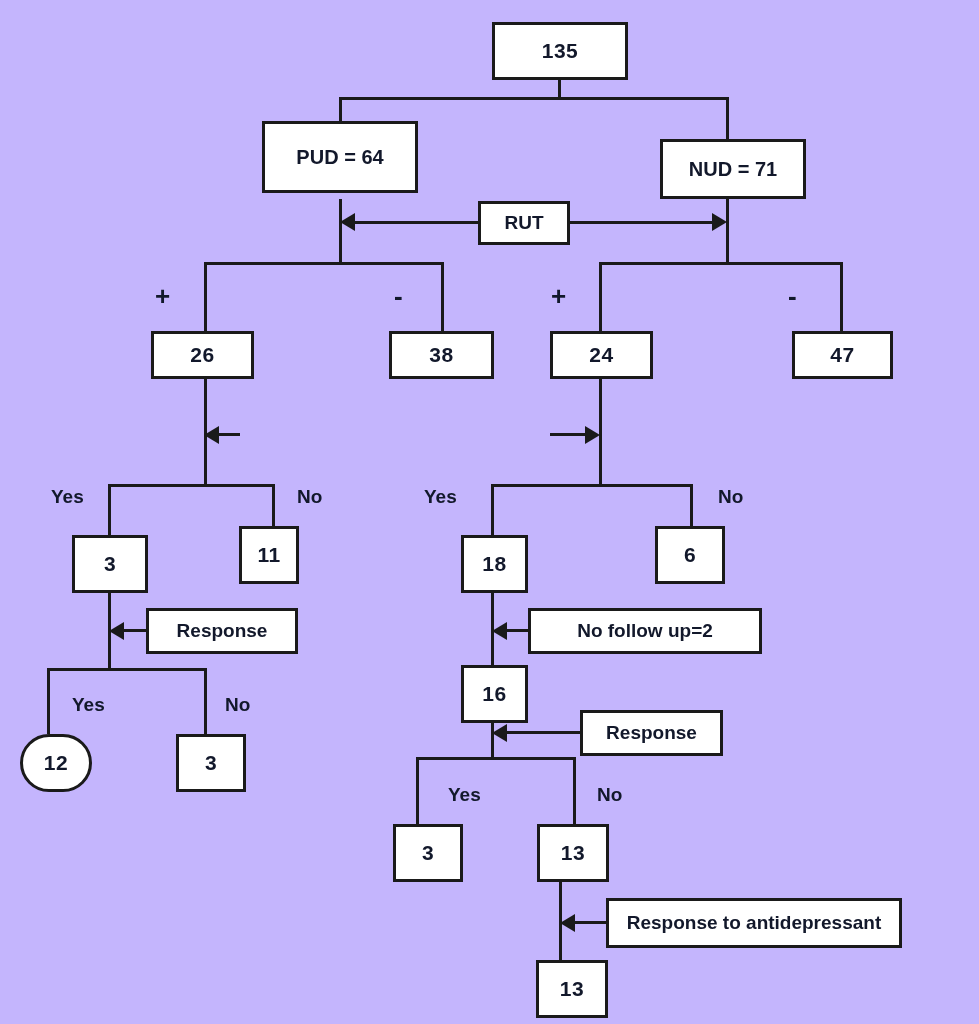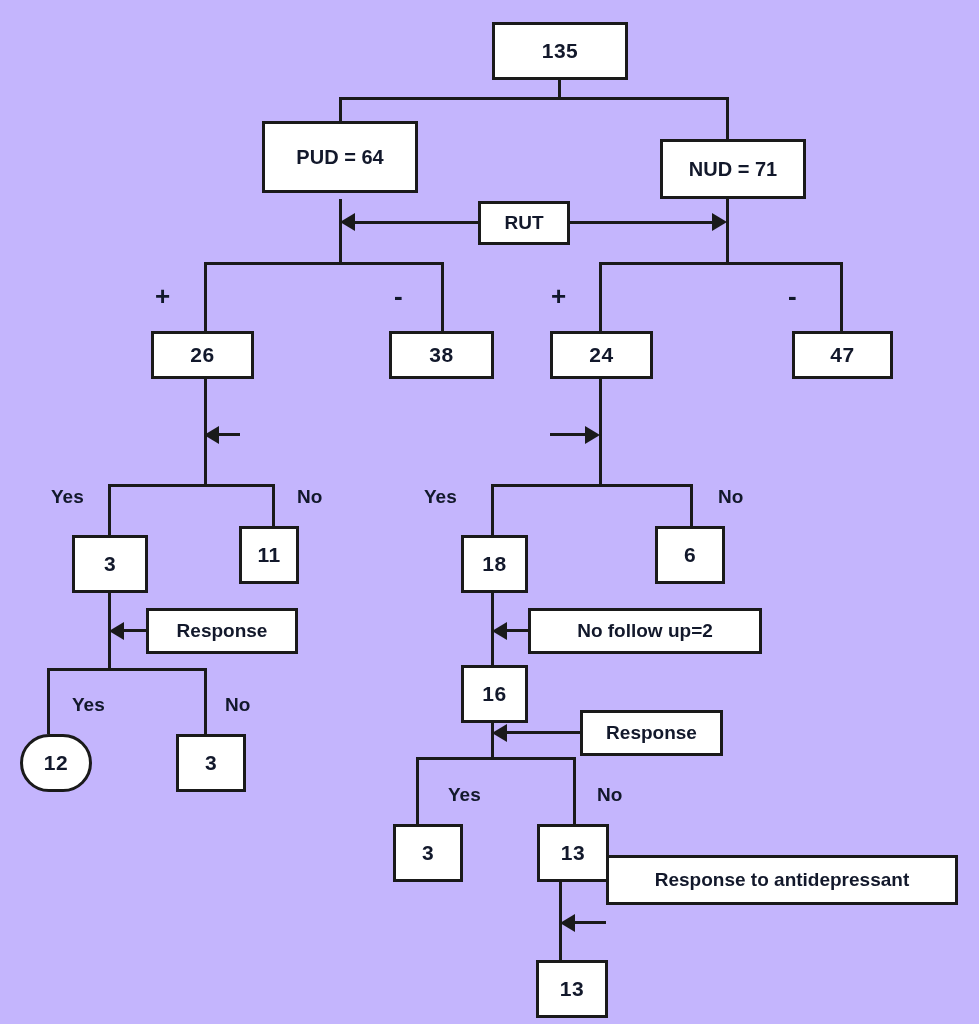--- a/index.html
+++ b/index.html
@@ -192,19 +192,19 @@
   <div class="ln vl" style="left:573px; top:757px; width:3px; height:67px;"></div>
 
   <div class="elabel" style="left:448px; top:784px;">Yes</div>
   <div class="elabel" style="left:597px; top:784px;">No</div>
 
   <div class="node num" style="left:393px; top:824px; width:70px; height:58px;">3</div>
   <div class="node num" style="left:537px; top:824px; width:72px; height:58px;">13</div>
 
   <div class="ln vl" style="left:559px; top:882px; width:3px; height:78px;"></div>
 
-  <div class="node label-box" style="left:606px; top:855px; width:352px; height:50px;">Response to antidepressant</div>
+  <div class="node label-box" style="left:606px; top:898px; width:296px; height:50px;">Response to antidepressant</div>
   <div class="ln hl" style="left:573px; top:921px; width:33px; height:3px;"></div>
   <div class="arrow left" style="left:560px; top:914px;"></div>
 
   <div class="node num" style="left:536px; top:960px; width:72px; height:58px;">13</div>
 
 </div>
 
 </body></html>

